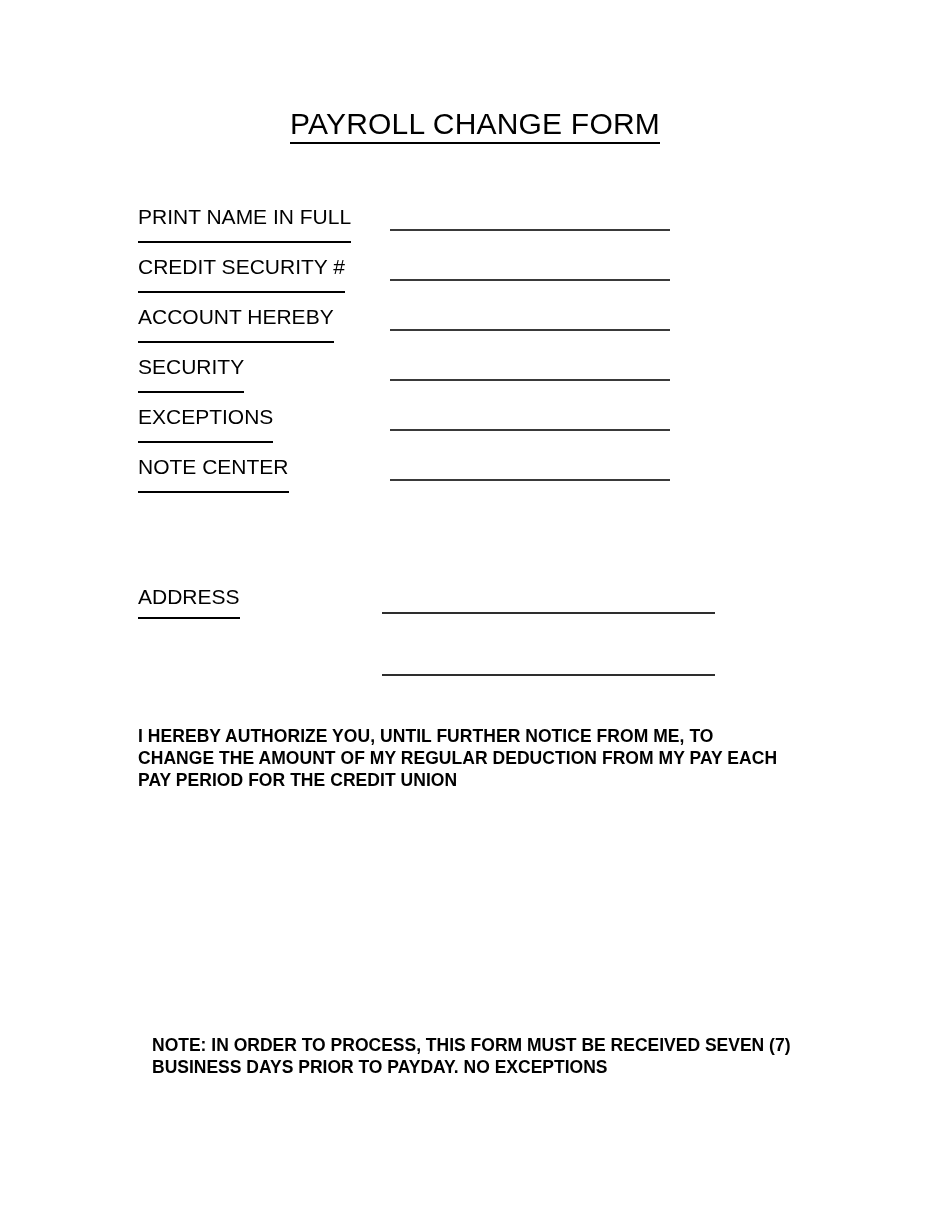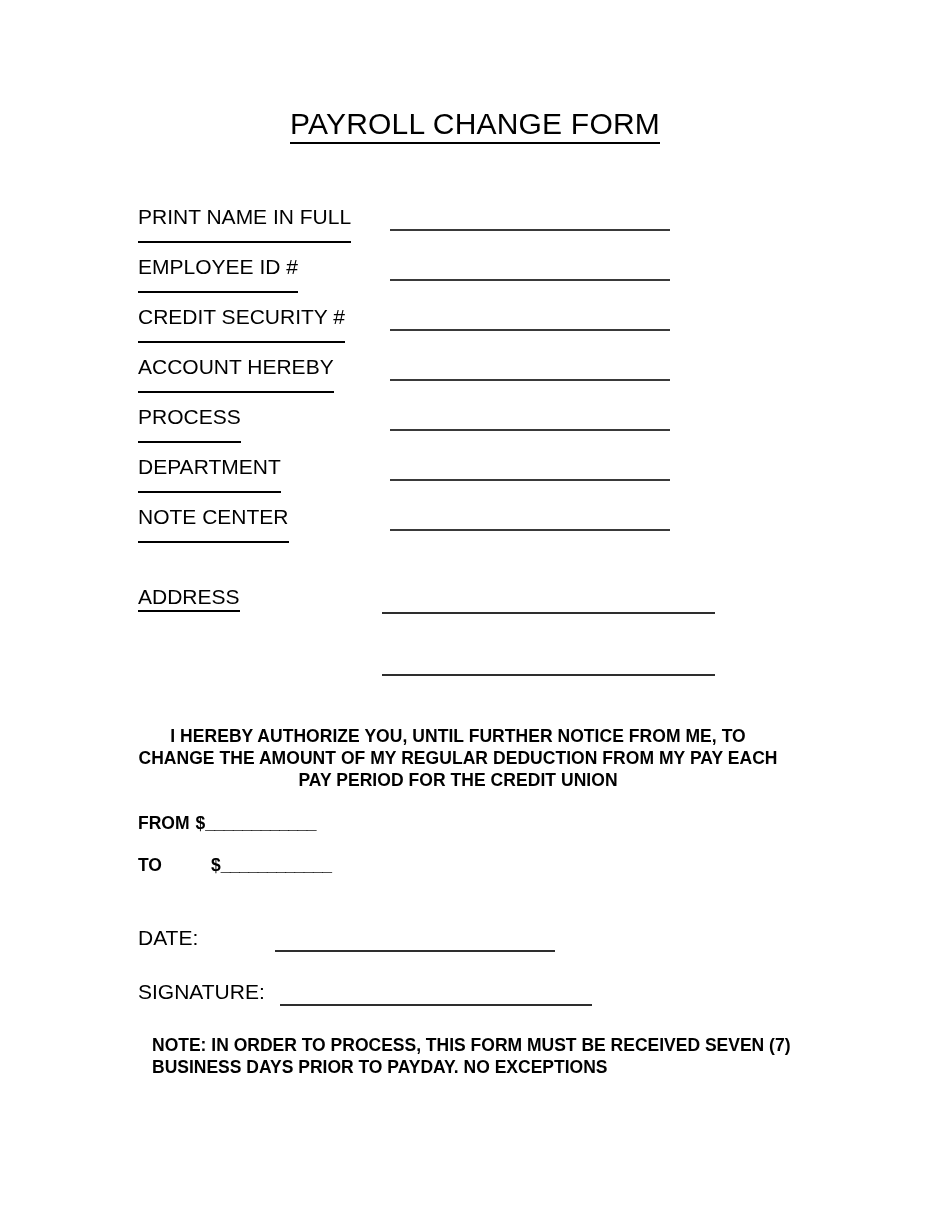--- a/index.html
+++ b/index.html
@@ -78,21 +78,21 @@
     width: 700px;
   }
   .address-label {
     position: absolute;
     top: 0;
     left: 0;
     font-size: 21px;
     line-height: 26px;
     border-bottom: 2px solid #000;
     display: inline-block;
-    padding-bottom: 0;
+    padding-bottom: 7px;
     white-space: nowrap;
   }
   .address-rule-1 {
     position: absolute;
     left: 244px;
     top: 28px;
     width: 333px;
     height: 0;
     border-bottom: 2.5px solid #2e2e2e;
   }
@@ -108,21 +108,20 @@
   
   .auth-paragraph {
     position: absolute;
     top: 725px;
     left: 138px;
     width: 640px;
     font-size: 17.5px;
     font-weight: bold;
     line-height: 22px;
     letter-spacing: 0.05px;
-    text-align: center;
   }
 
   
   .amounts {
     position: absolute;
     top: 812px;
     left: 138px;
     width: 500px;
     font-size: 17.5px;
     font-weight: bold;
@@ -203,75 +202,53 @@
     <div class="title">PAYROLL CHANGE FORM</div>
   </div>
 
   <div class="fields">
 
     <div class="field-row">
       <span class="field-label">PRINT NAME IN FULL</span>
       <span class="field-rule"></span>
     </div>
 
-    <div class="field-row">
-      <span class="field-label">EMPLOYEE ID #</span>
-      <span class="field-rule"></span>
-    </div>
 
     <div class="field-row">
       <span class="field-label">CREDIT SECURITY #</span>
       <span class="field-rule"></span>
     </div>
 
     <div class="field-row">
       <span class="field-label">ACCOUNT HEREBY</span>
       <span class="field-rule"></span>
     </div>
 
     <div class="field-row">
-      <span class="field-label">PROCESS</span>
-      <span class="field-rule"></span>
-    </div>
-
-    <div class="field-row">
-      <span class="field-label">DEPARTMENT</span>
+      <span class="field-label">SECURITY</span>
+      <span class="field-rule"></span>
+    </div>
+
+    <div class="field-row">
+      <span class="field-label">EXCEPTIONS</span>
       <span class="field-rule"></span>
     </div>
 
     <div class="field-row">
       <span class="field-label">NOTE CENTER</span>
       <span class="field-rule"></span>
     </div>
 
   </div>
 
   <div class="address-block">
     <span class="address-label">ADDRESS</span>
     <span class="address-rule-1"></span>
     <span class="address-rule-2"></span>
   </div>
 
   <div class="auth-paragraph">I HEREBY AUTHORIZE YOU, UNTIL FURTHER NOTICE FROM ME, TO CHANGE THE AMOUNT OF MY REGULAR DEDUCTION FROM MY PAY EACH PAY PERIOD FOR THE CREDIT UNION</div>
 
-  <div class="amounts">
-    <div class="amount-row from">
-      <span class="amount-word">FROM</span><span class="amount-dollar">$</span><span class="amount-blank">____________</span>
-    </div>
-    <div class="amount-row to">
-      <span class="amount-word">TO</span><span class="amount-dollar">$</span><span class="amount-blank">____________</span>
-    </div>
-  </div>
-
-  <div class="sign-block">
-    <div class="sign-row">
-      <span class="sign-label">DATE:</span>
-      <span class="date-rule"></span>
-    </div>
-    <div class="sign-row">
-      <span class="sign-label">SIGNATURE:</span>
-      <span class="signature-rule"></span>
-    </div>
-  </div>
+
 
   <div class="note">NOTE: IN ORDER TO PROCESS, THIS FORM MUST BE RECEIVED SEVEN (7) BUSINESS DAYS PRIOR TO PAYDAY.  NO EXCEPTIONS</div>
 
 </div>
 
 </body></html>

